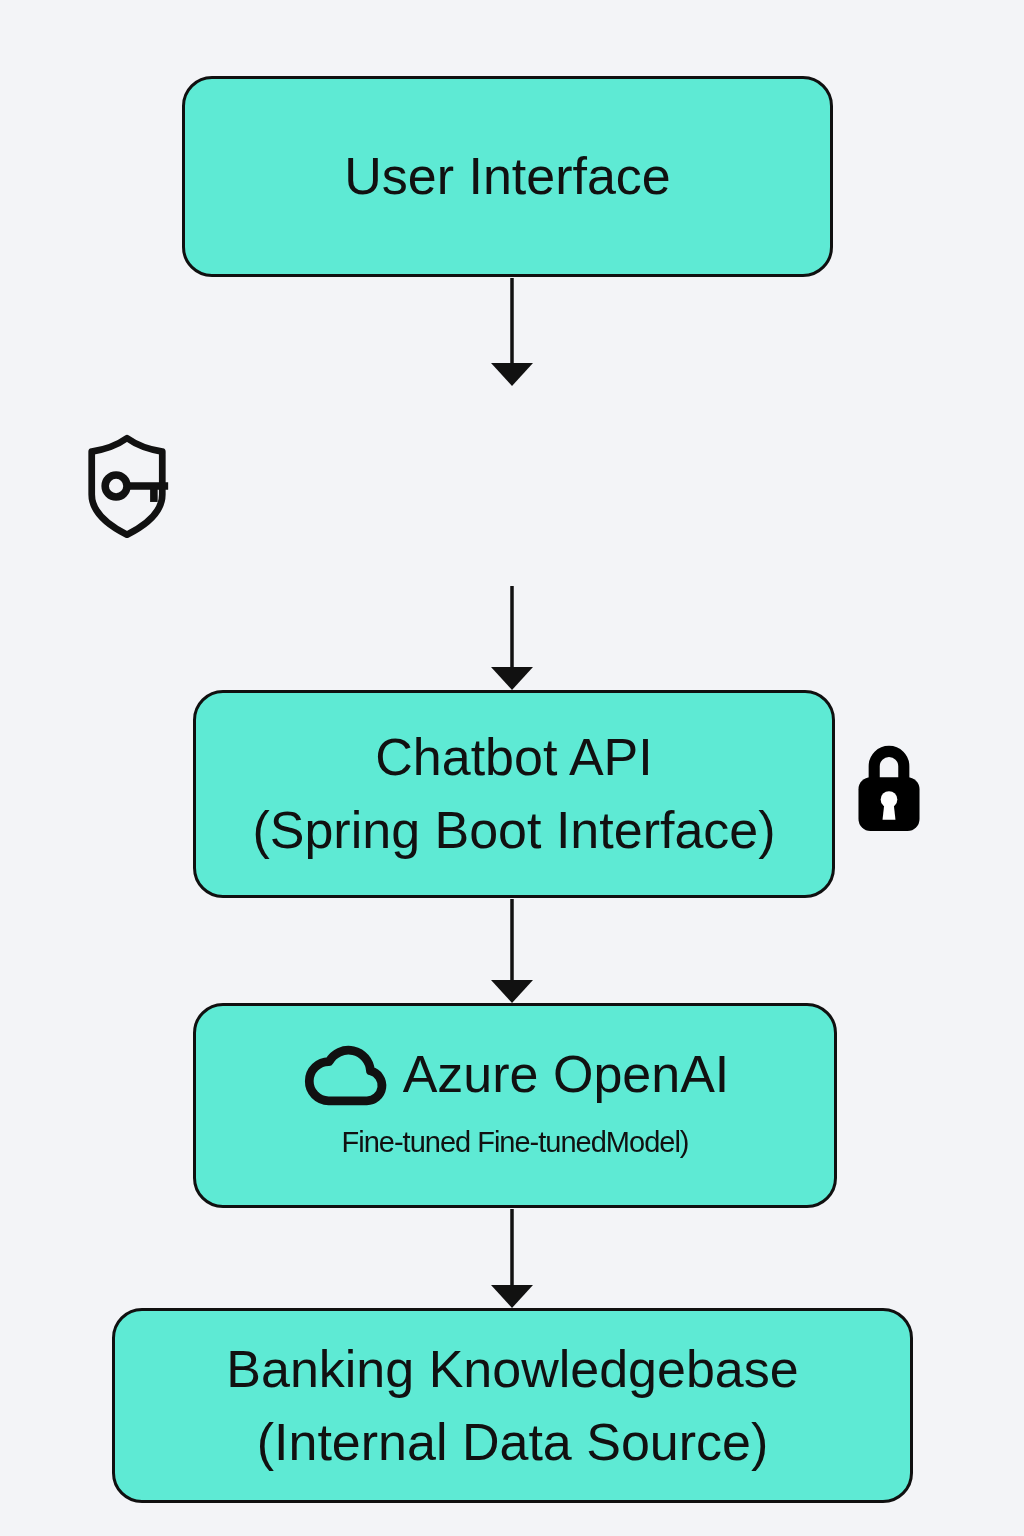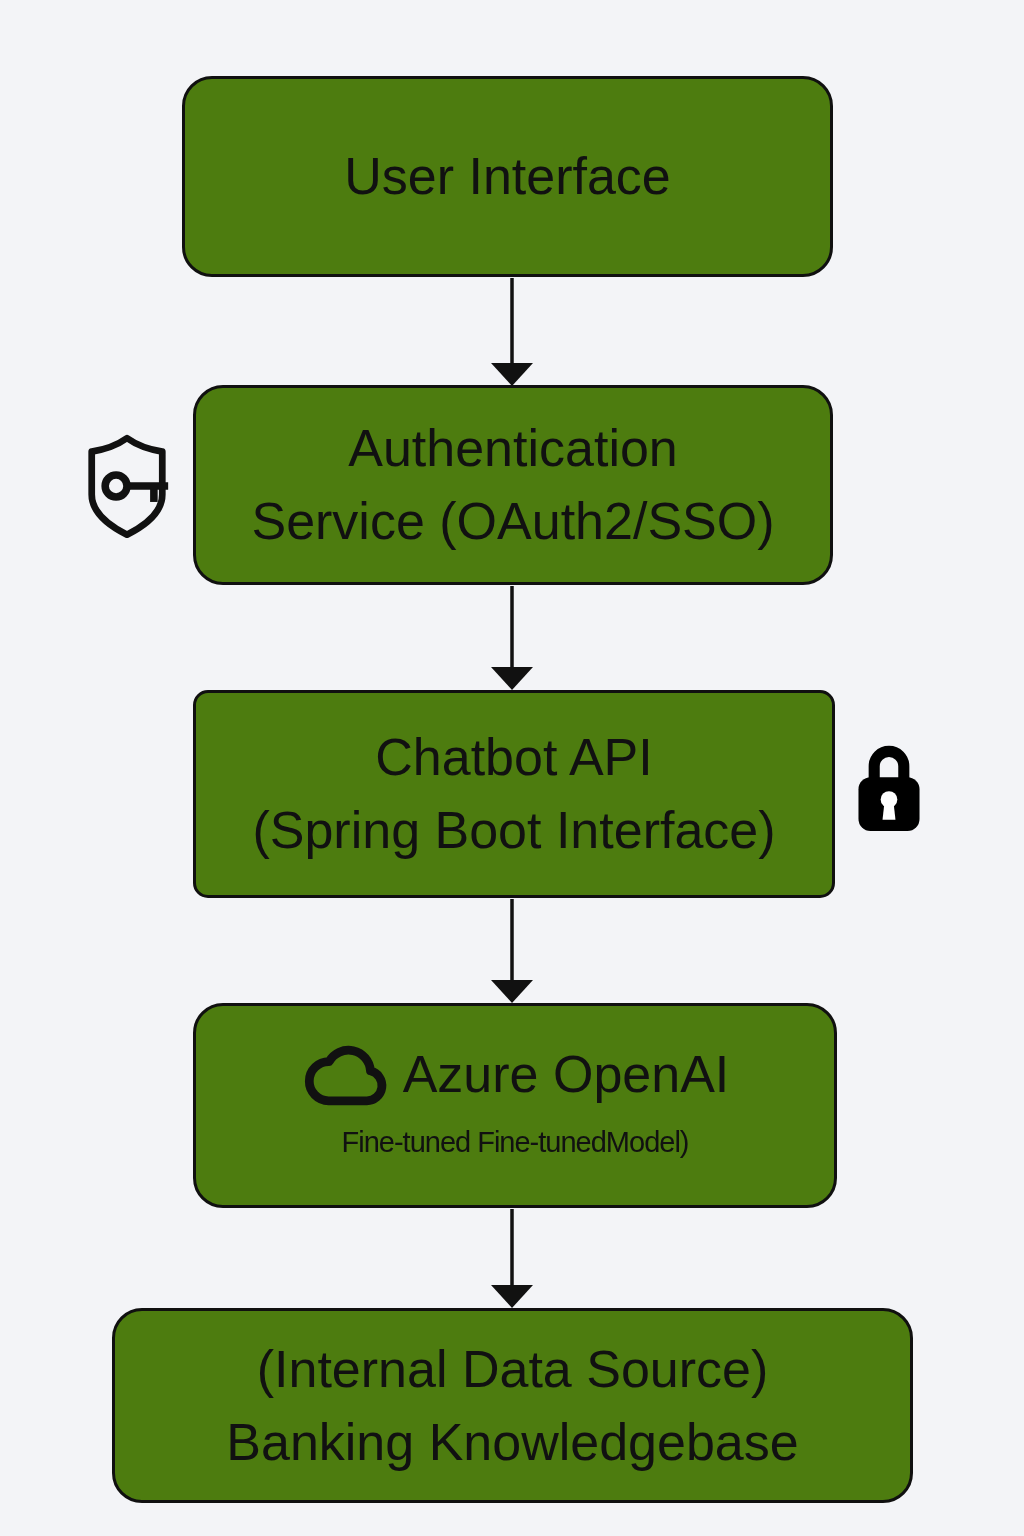--- a/index.html
+++ b/index.html
@@ -7,21 +7,21 @@
     position: relative;
     width: 1024px;
     height: 1536px;
     background: #f3f4f7;
     font-family: "Liberation Sans", sans-serif;
     color: #111111;
     overflow: hidden;
   }
   .node {
     position: absolute;
-    background: #4d7c0f;
+    background: #5eead4;
     border: 3px solid #101010;
     border-radius: 30px;
     display: flex;
     flex-direction: column;
     align-items: center;
     justify-content: center;
     text-align: center;
     box-sizing: border-box;
   }
   .node .line {
@@ -66,33 +66,29 @@
 
   <div class="side-icon" style="left:85px; top:432px;">
     <svg width="84" height="108" viewBox="0 0 100 128">
       <path d="M50 7 C 36 17, 21 21, 8 23 L 8 74 C 8 97, 30 112, 50 122 C 70 112, 92 97, 92 74 L 92 23 C 79 21, 64 17, 50 7 Z" fill="none" stroke="#111111" stroke-width="8" stroke-linejoin="round"></path>
       <circle cx="37" cy="64" r="13" fill="none" stroke="#111111" stroke-width="9"></circle>
       <line x1="50" y1="64" x2="99" y2="64" stroke="#111111" stroke-width="9"></line>
       <line x1="82" y1="64" x2="82" y2="83" stroke="#111111" stroke-width="9"></line>
     </svg>
   </div>
 
-  <div class="node" style="left:193px; top:385px; width:640px; height:200px;">
-    <div class="line">Authentication</div>
-    <div class="line">Service (OAuth2/SSO)</div>
-  </div>
 
   <div class="edge" style="left:490px; top:586px; height:104px;">
     <svg width="44" height="104" viewBox="0 0 44 104">
       <line x1="22" y1="0" x2="22" y2="84" stroke="#111111" stroke-width="3.5"></line>
       <polygon points="1,81 43,81 22,104" fill="#111111"></polygon>
     </svg>
   </div>
 
-  <div class="node" style="left:193px; top:690px; width:642px; height:208px;border-radius:15px;">
+  <div class="node" style="left:193px; top:690px; width:642px; height:208px;">
     <div class="line">Chatbot API</div>
     <div class="line">(Spring Boot Interface)</div>
   </div>
 
   <div class="side-icon" style="left:852px; top:738px;">
     <svg width="74" height="98" viewBox="0 0 80 105">
       <path d="M24 46 V30 a16 16 0 0 1 32 0 V46" fill="none" stroke="#000000" stroke-width="12"></path>
       <rect x="7" y="42" width="66" height="58" rx="13" fill="#000000"></rect>
       <circle cx="40" cy="66" r="9" fill="#ffffff"></circle>
       <path d="M35 70 L45 70 L47 88 L33 88 Z" fill="#ffffff"></path>
@@ -119,17 +115,17 @@
   </div>
 
   <div class="edge" style="left:490px; top:1209px; height:99px;">
     <svg width="44" height="99" viewBox="0 0 44 99">
       <line x1="22" y1="0" x2="22" y2="79" stroke="#111111" stroke-width="3.5"></line>
       <polygon points="1,76 43,76 22,99" fill="#111111"></polygon>
     </svg>
   </div>
 
   <div class="node" style="left:112px; top:1308px; width:801px; height:195px;">
+    <div class="line">Banking Knowledgebase</div>
     <div class="line">(Internal Data Source)</div>
-    <div class="line">Banking Knowledgebase</div>
   </div>
 
 </div>
 
 </body></html>

